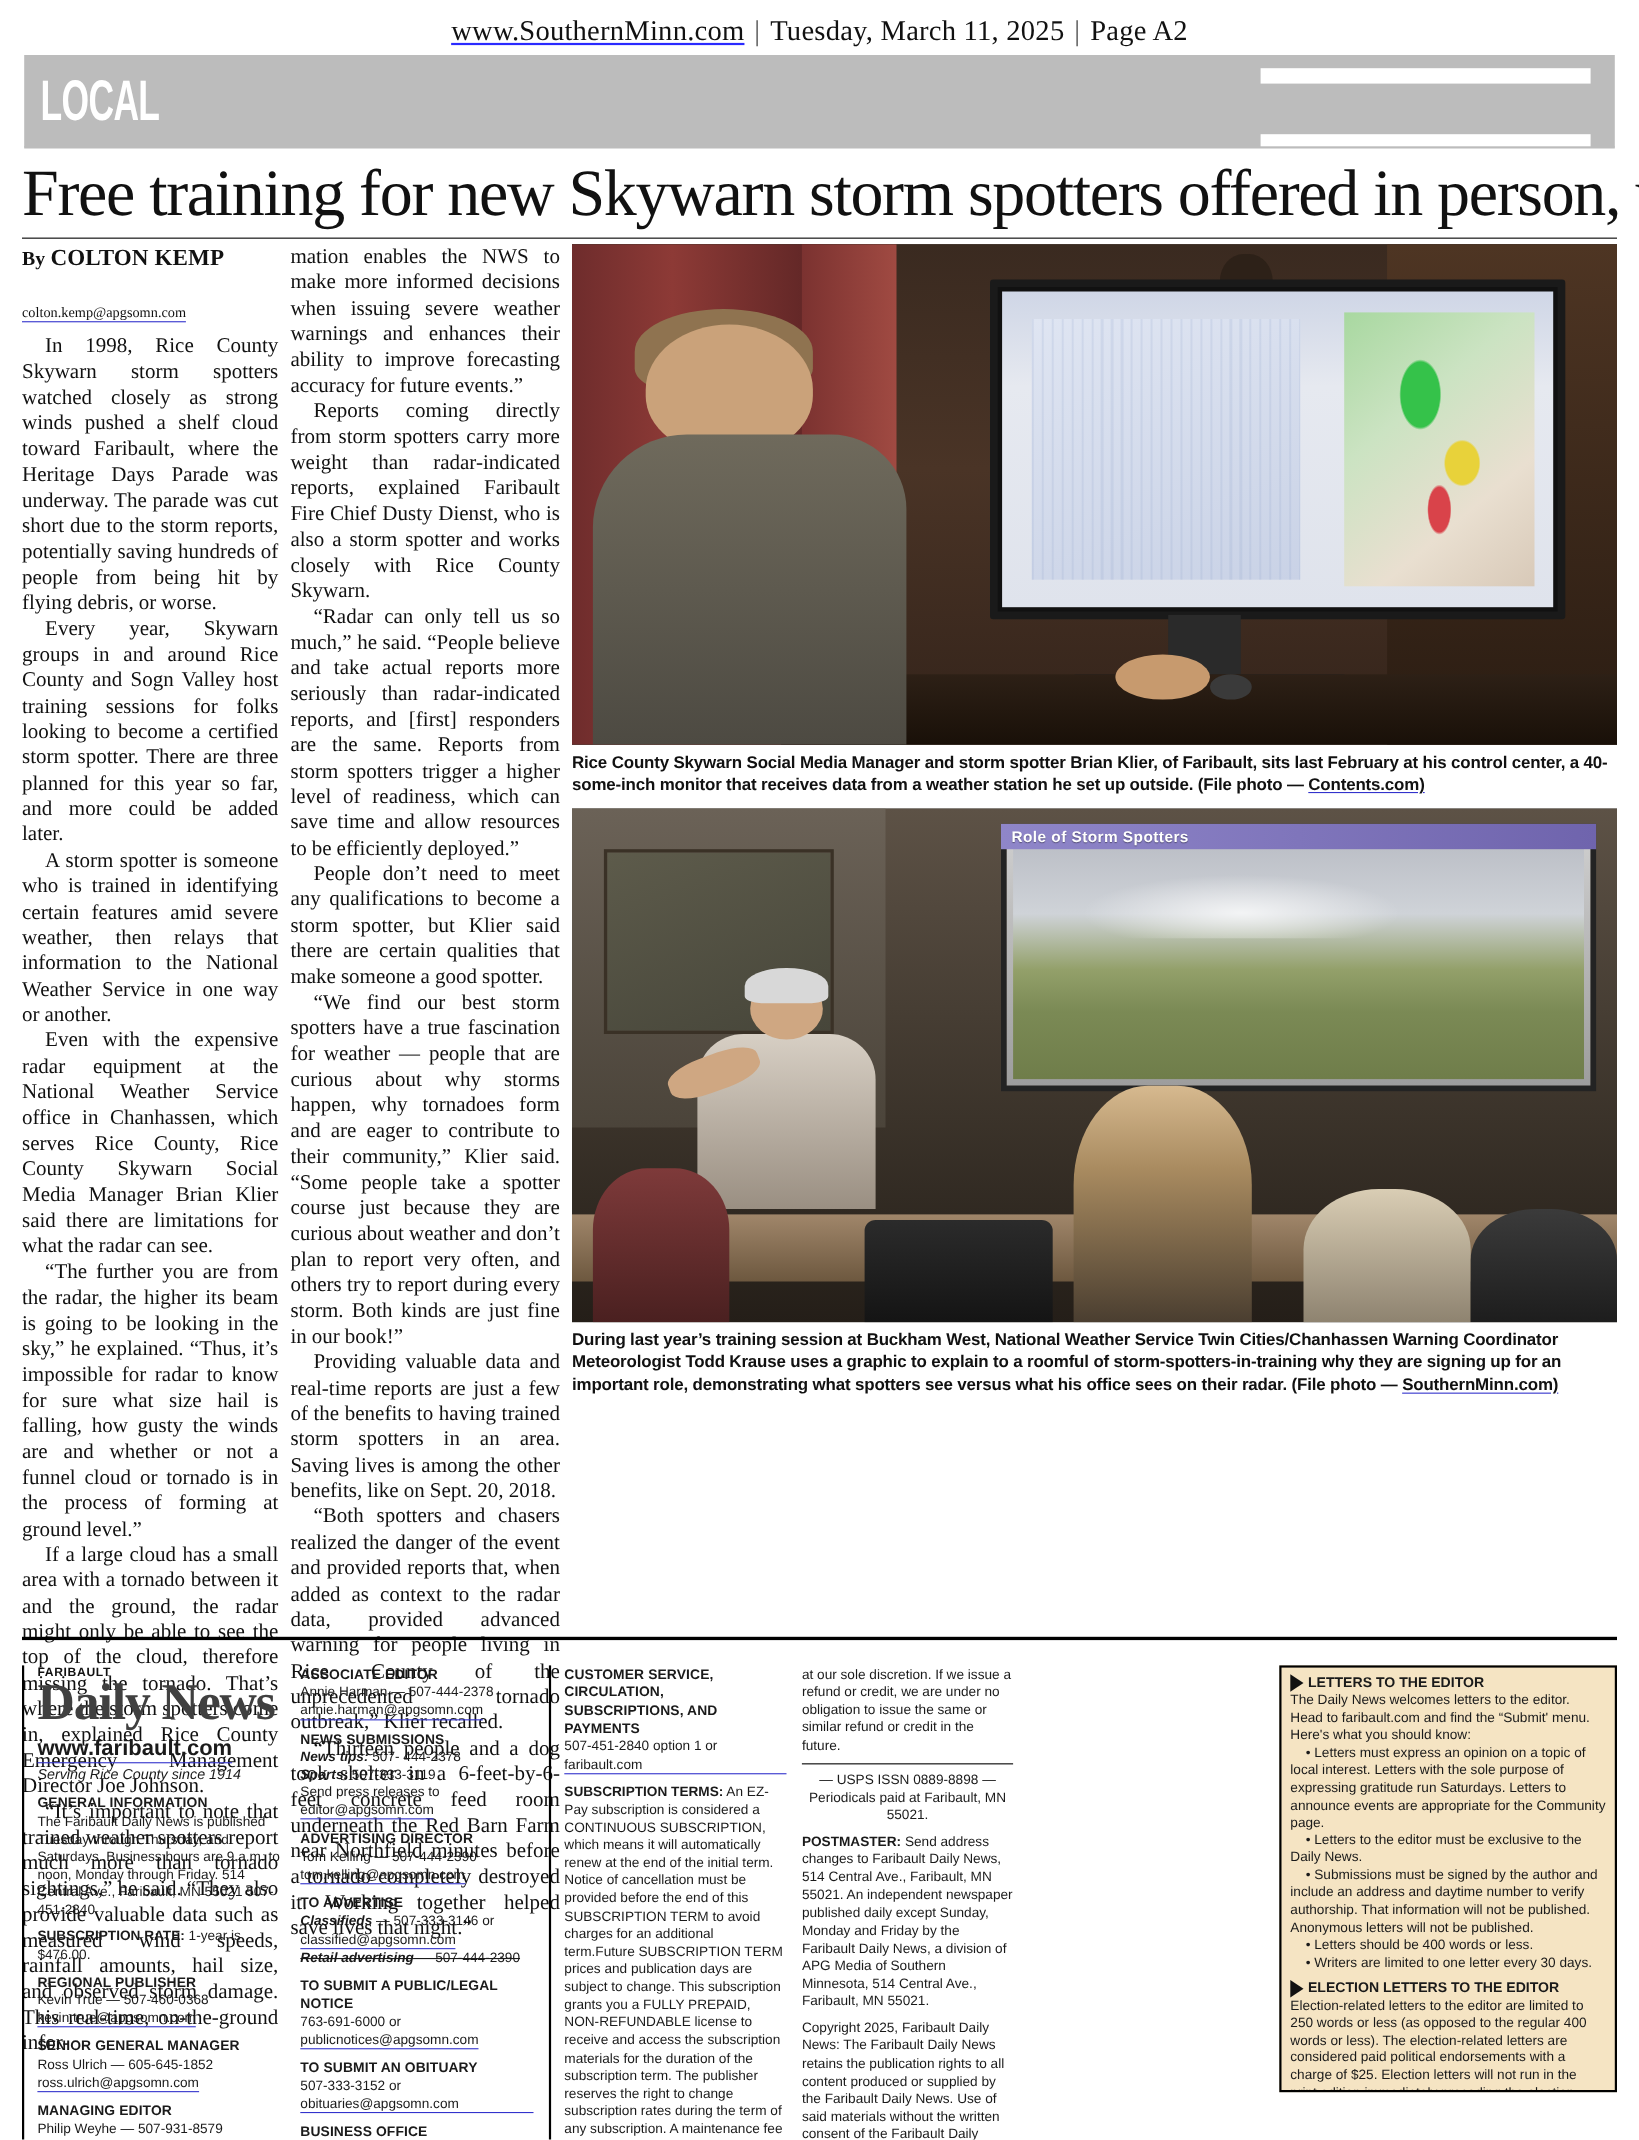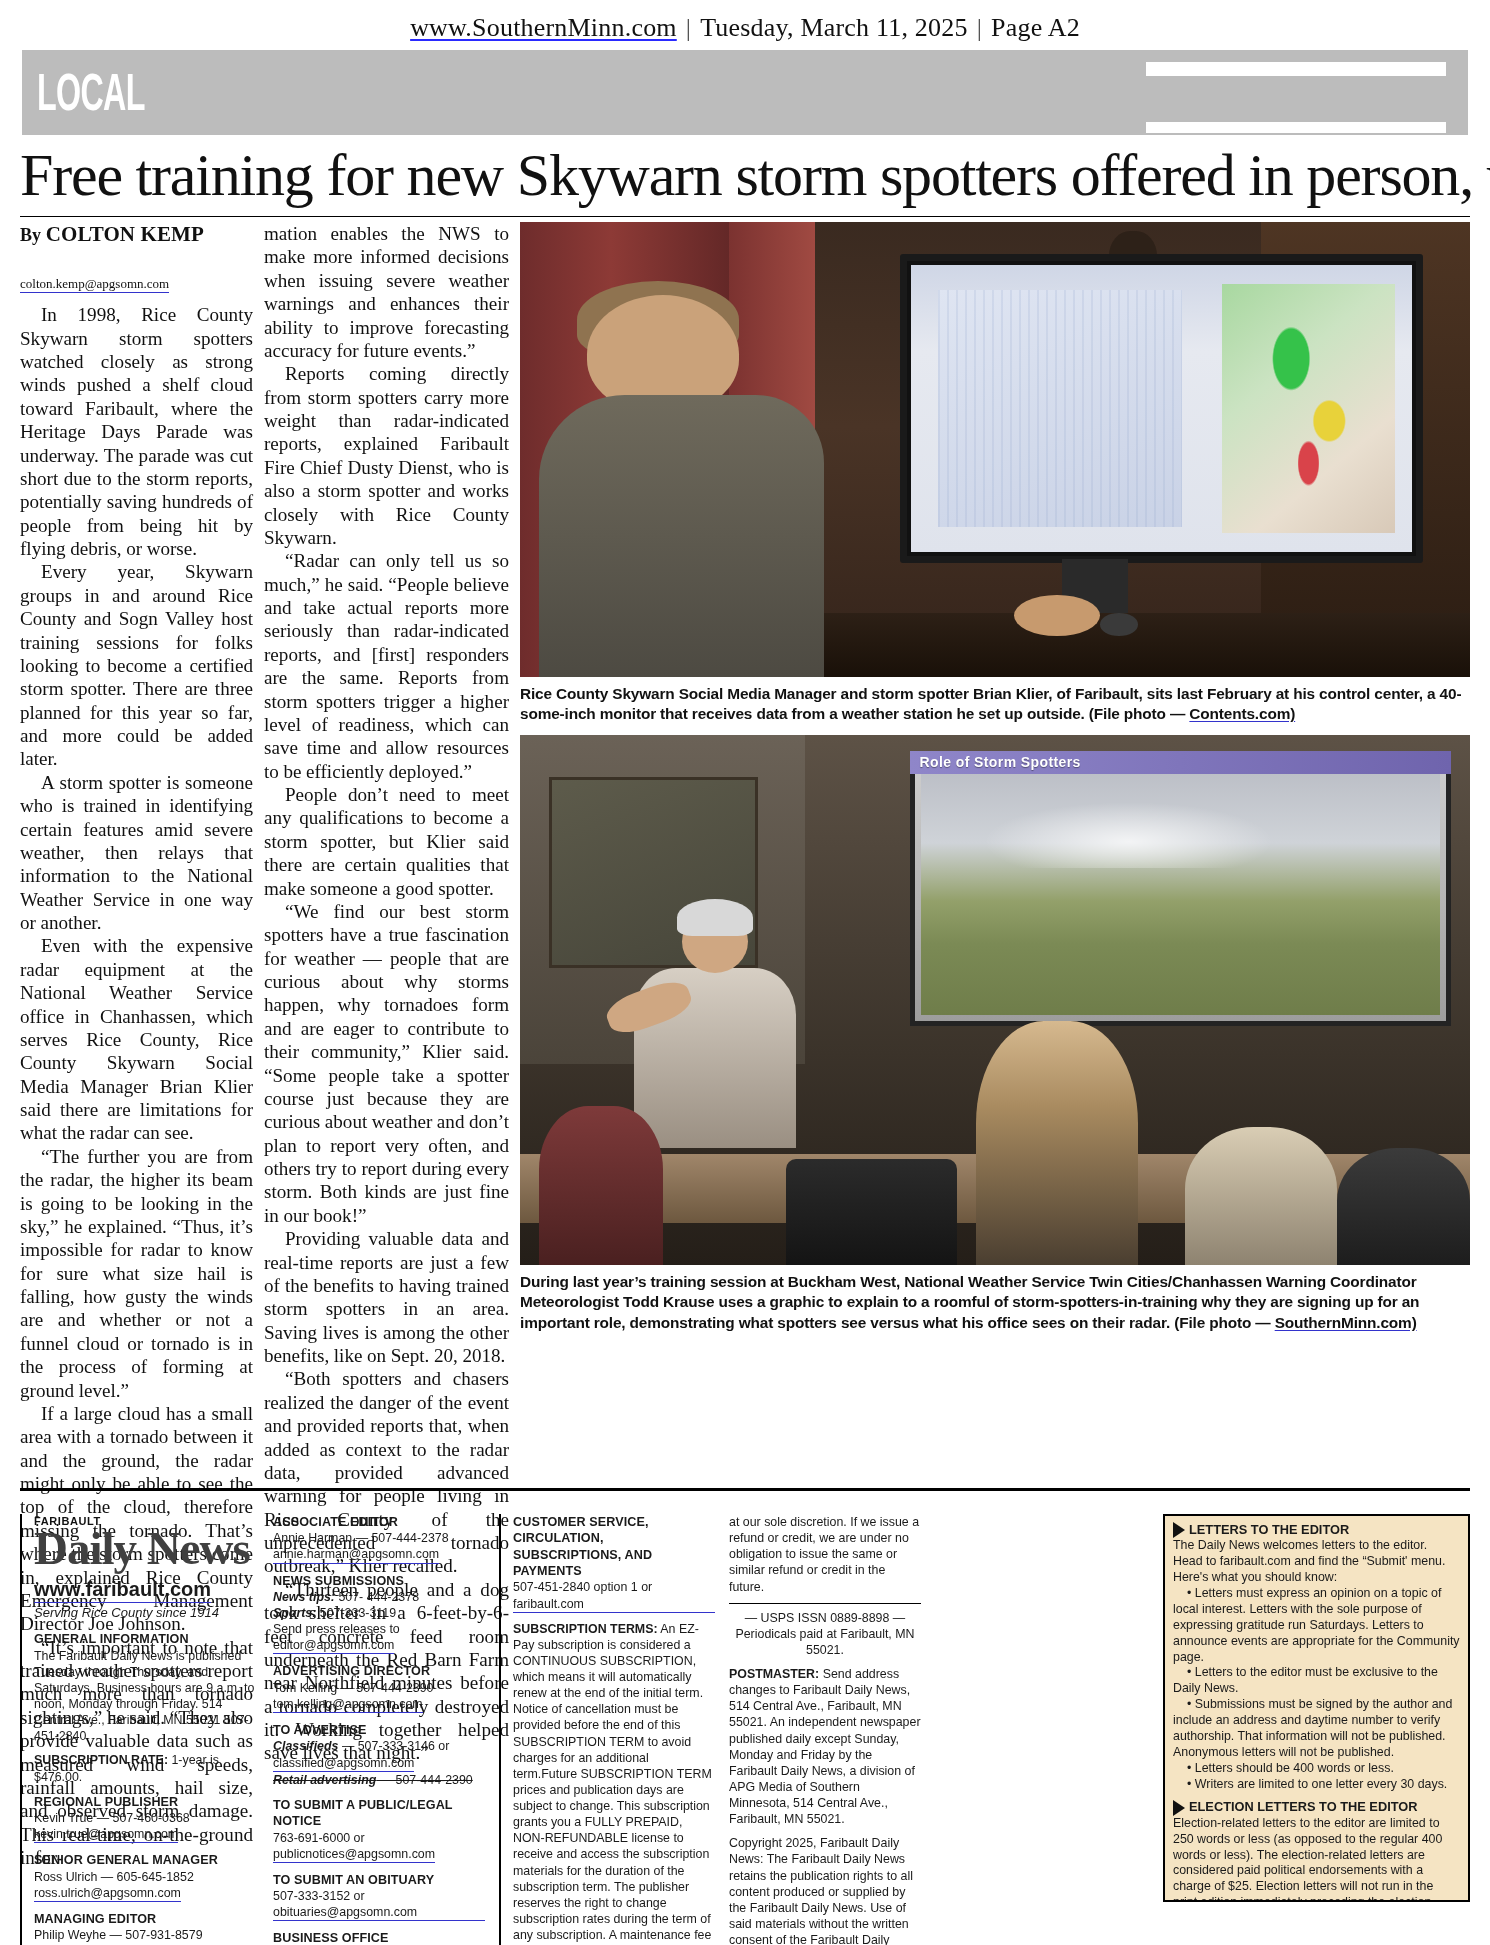--- a/index.html
+++ b/index.html
@@ -108,21 +108,21 @@
   .story p.nofirst { text-indent: 0; }
 
   
   .photowrap { position: relative; }
   .photo1 {
     width: 100%; height: 455px;
     position: relative; overflow: hidden;
     background: #2b1d16;
   }
   .photo2 {
-    width: 100%; height: 530px;
+    width: 100%; height: 467px;
     position: relative; overflow: hidden;
     background: #2e2a24;
     margin-top: 10px;
   }
   .caption {
     font-family: "Liberation Sans", sans-serif;
     font-weight: 700;
     font-size: 15.4px;
     line-height: 1.33;
     margin-top: 7px;

